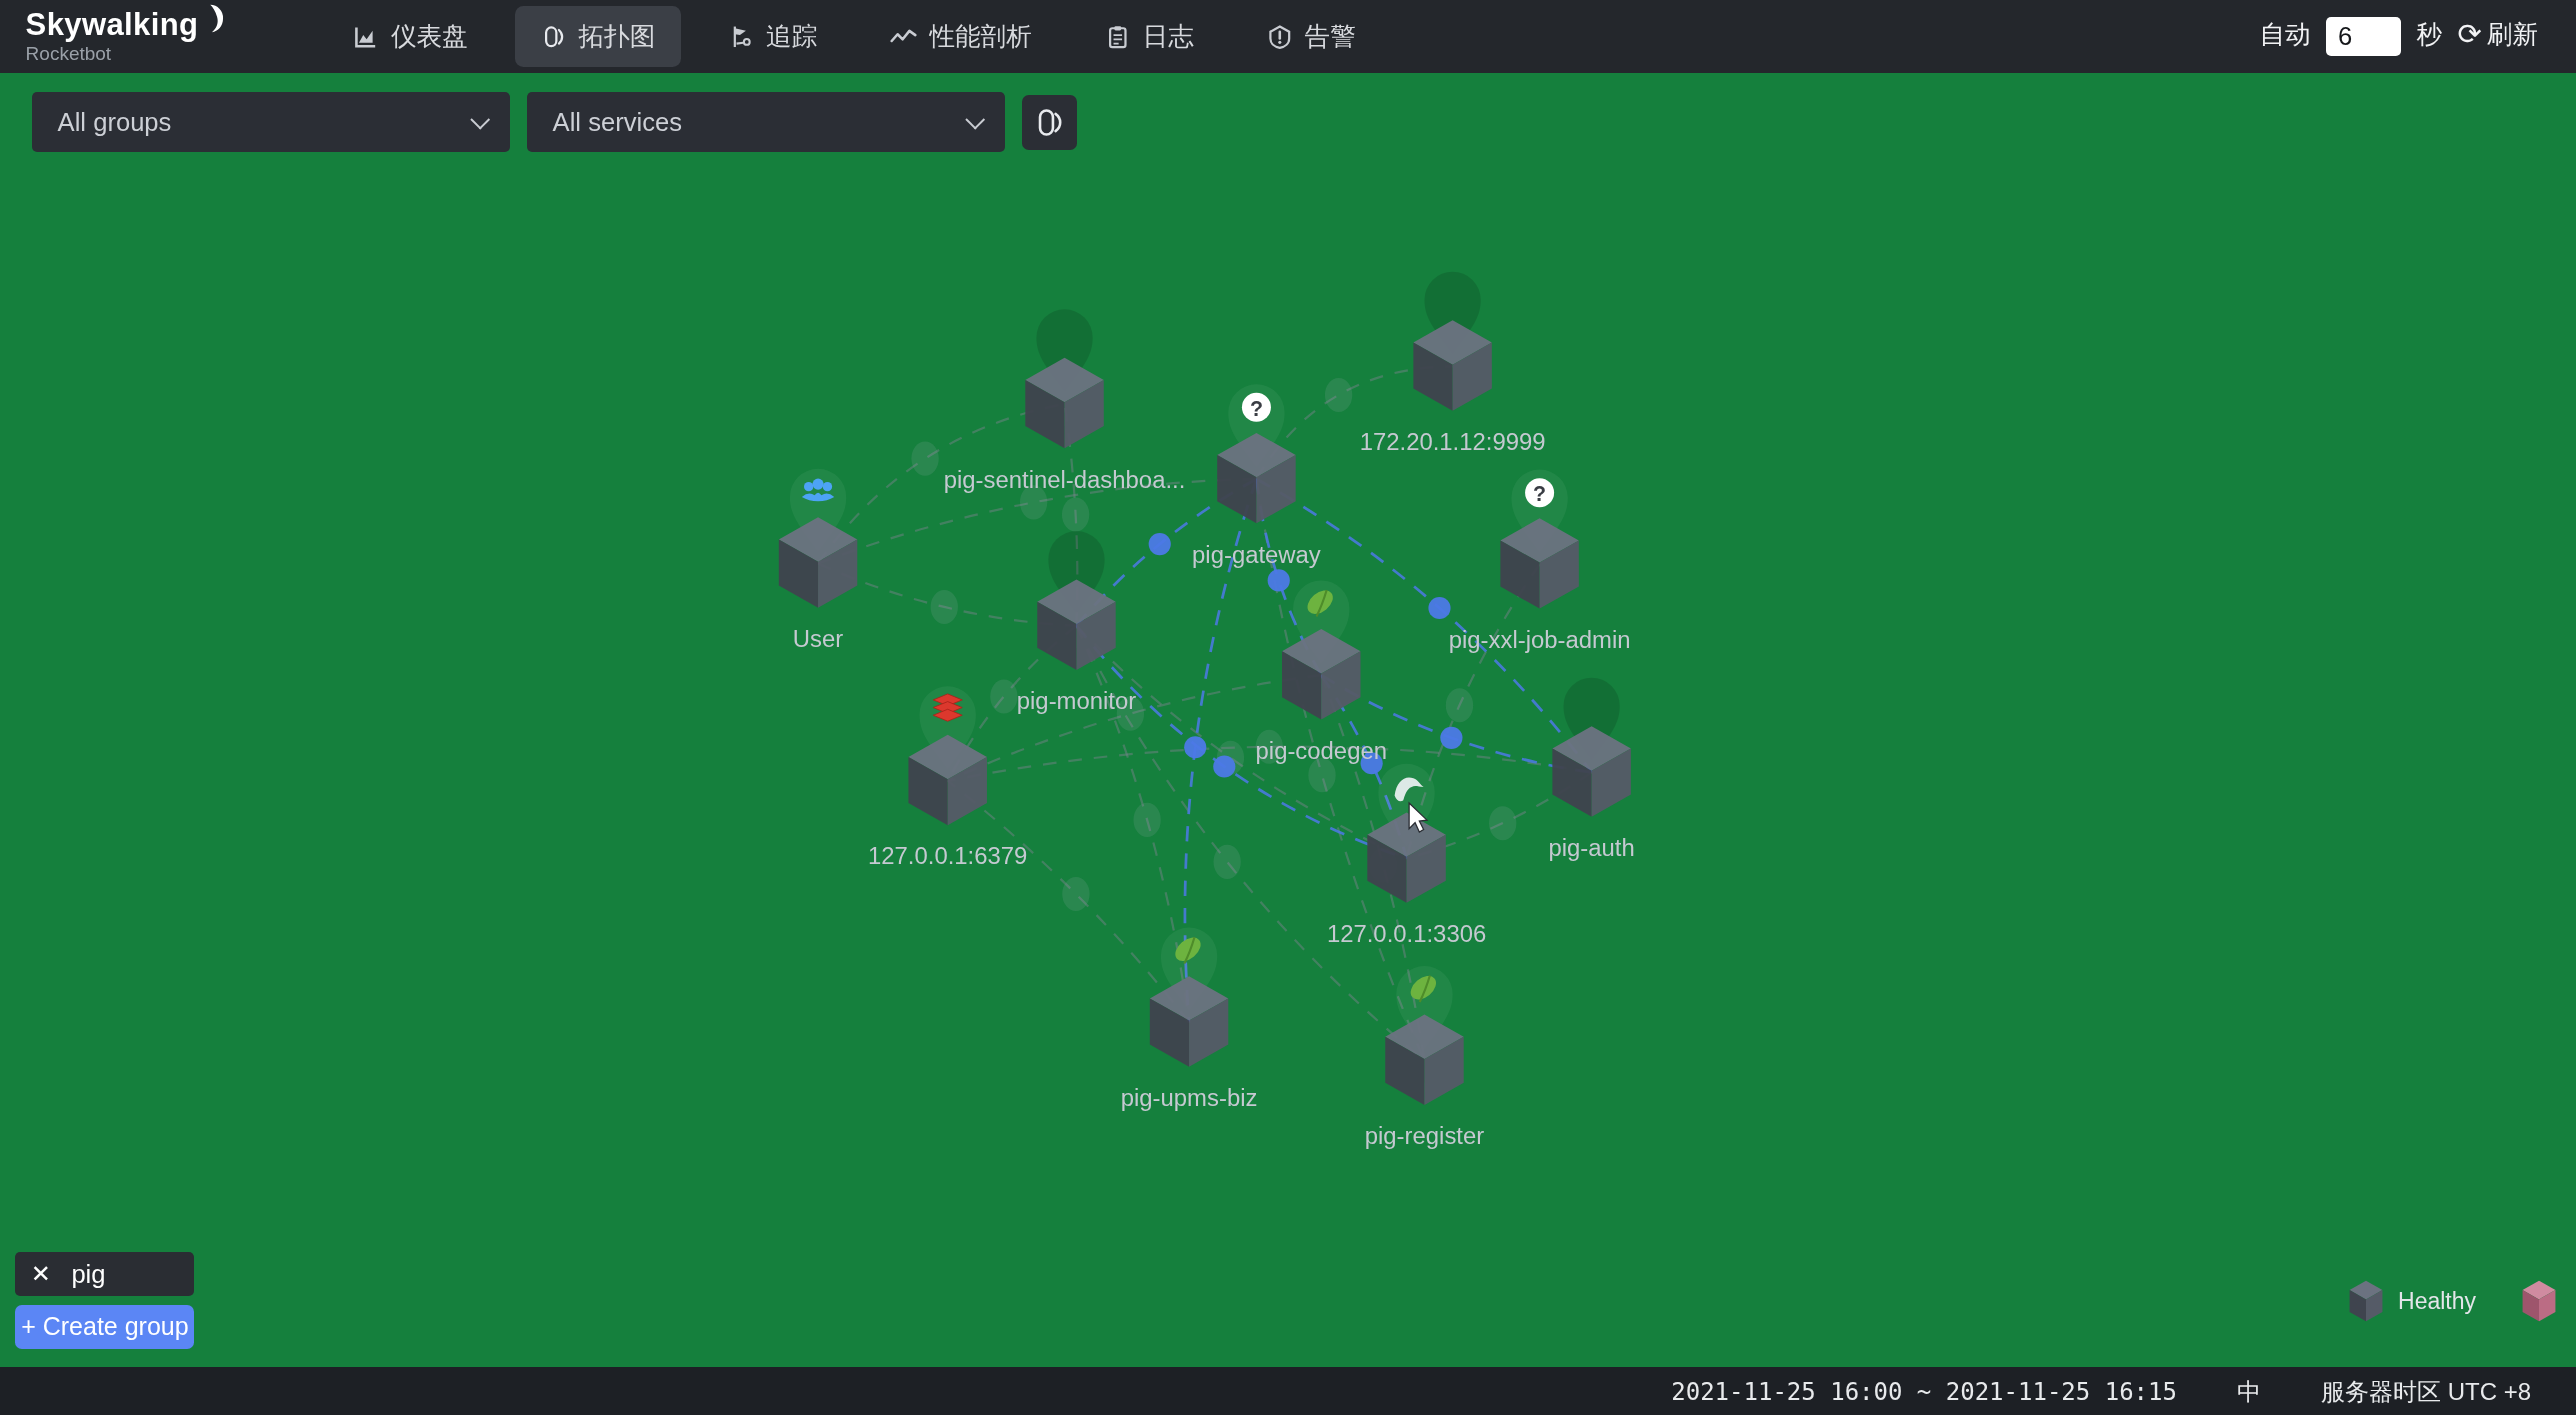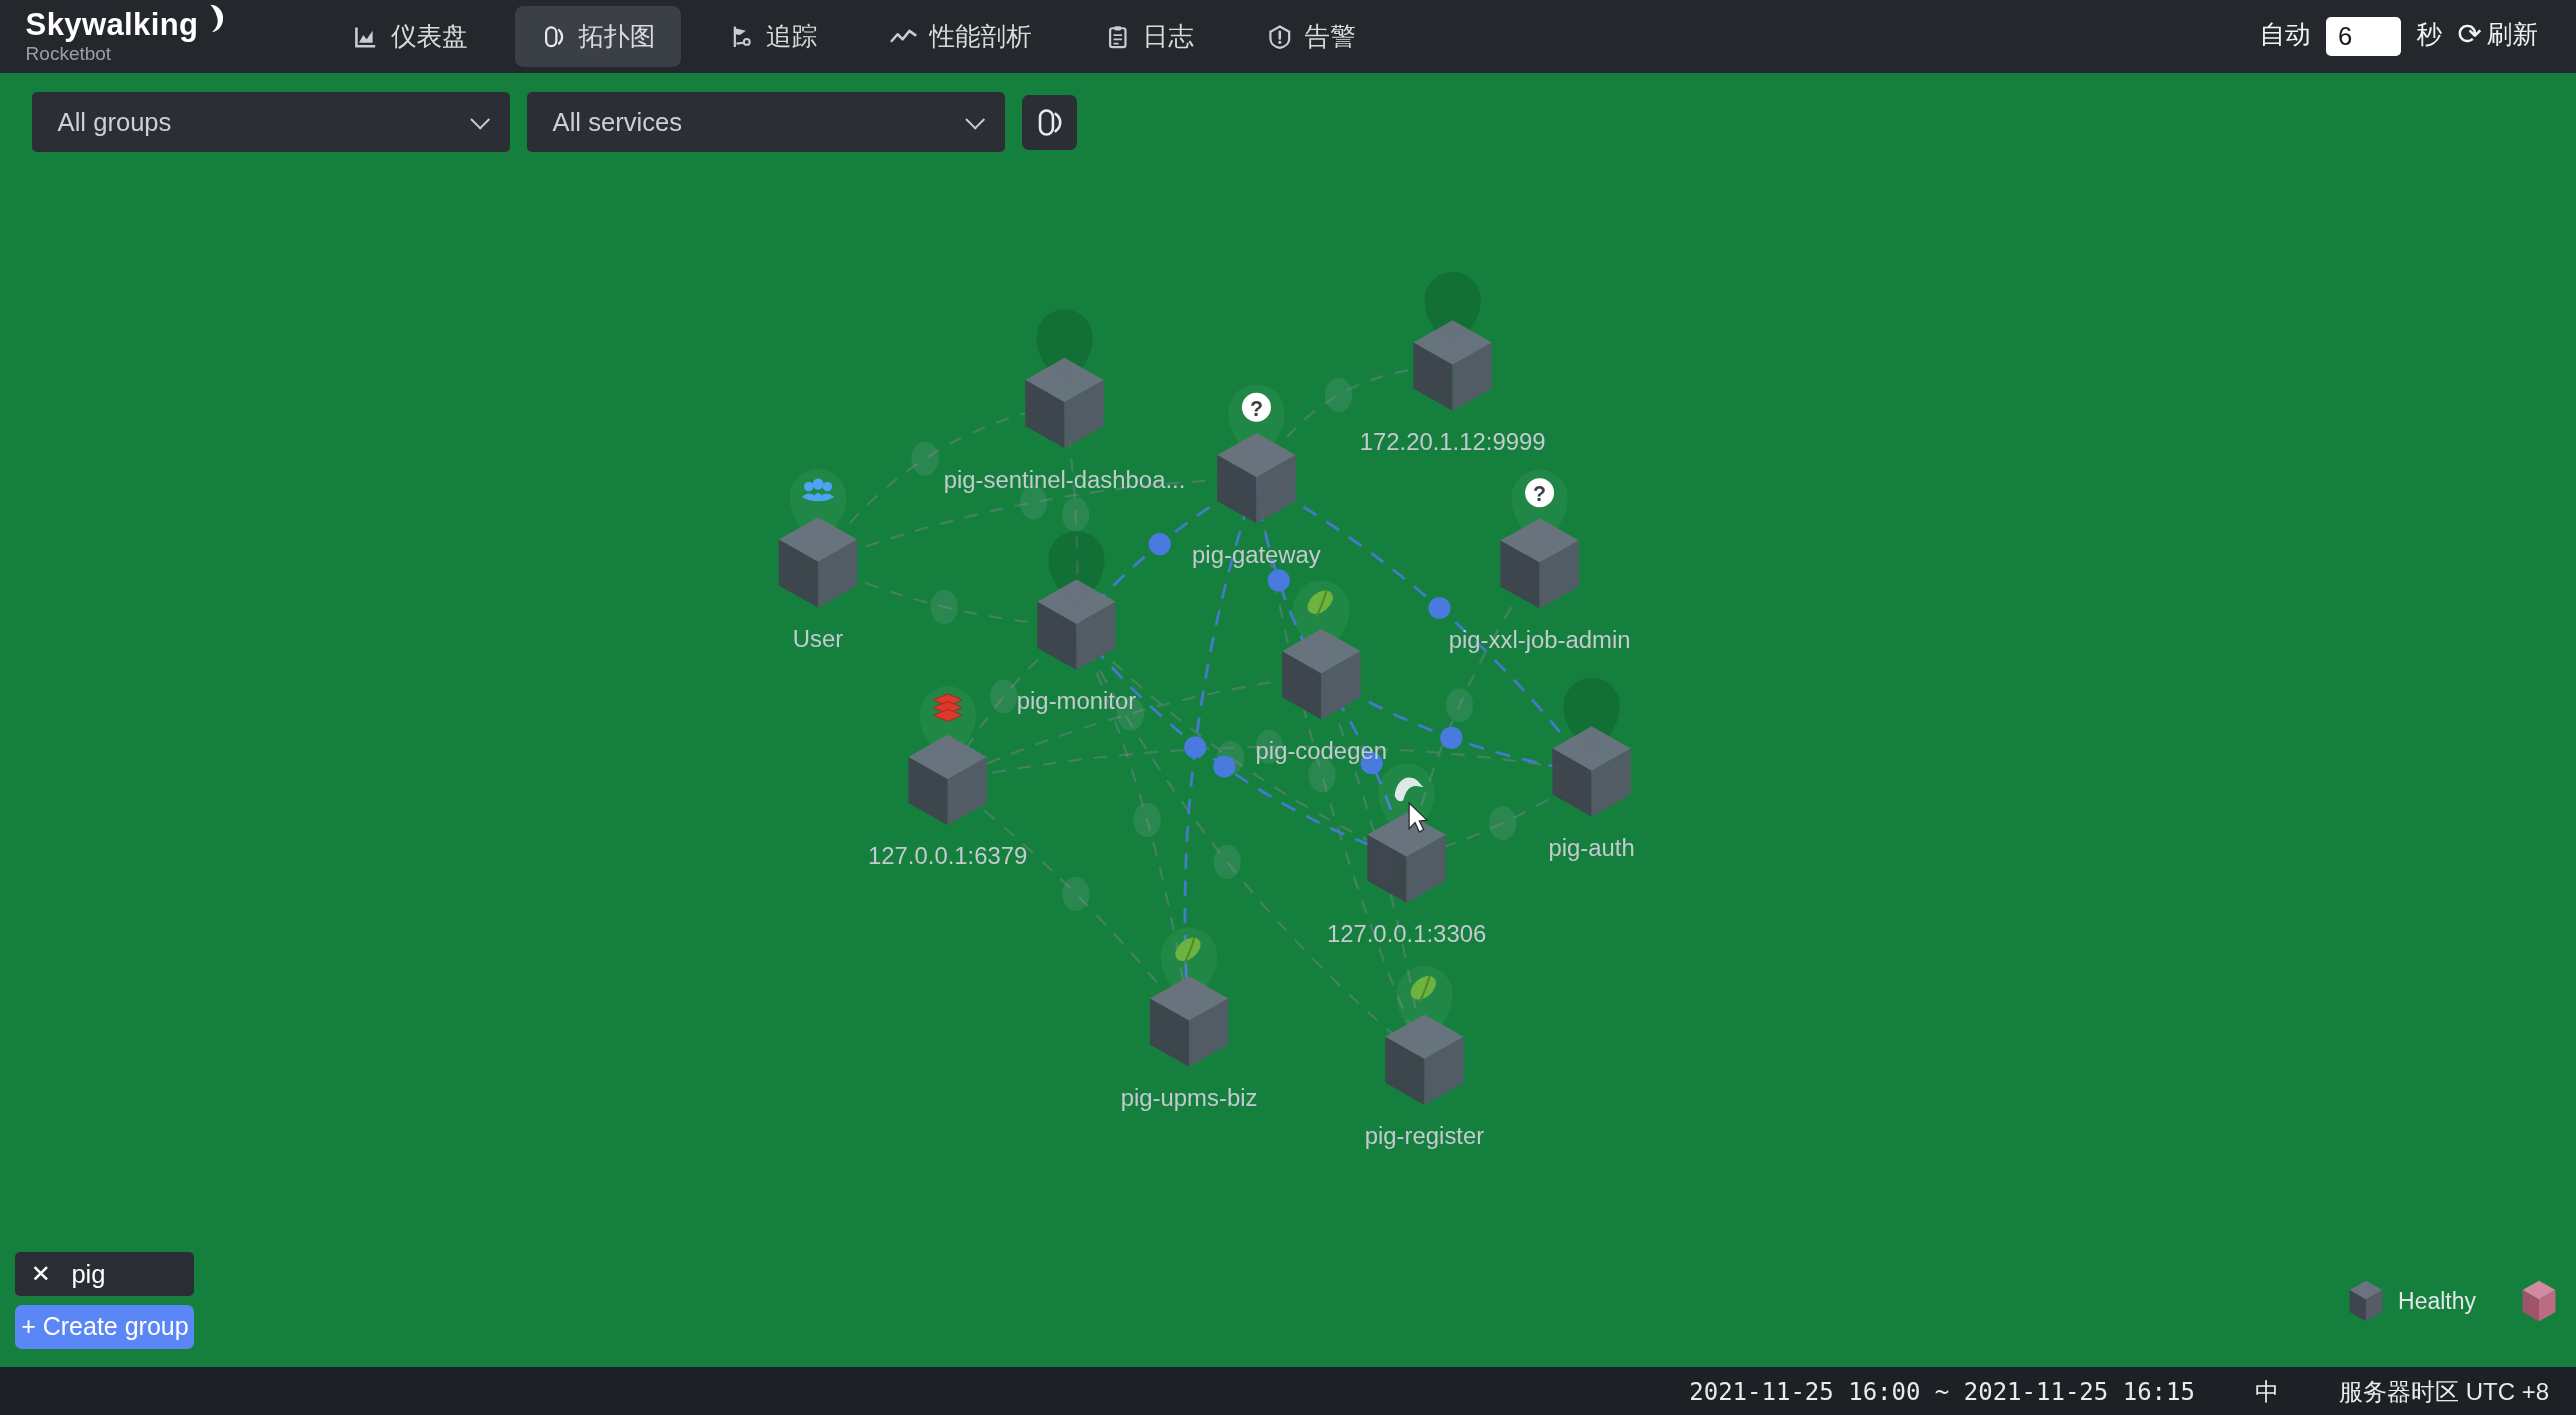--- a/index.html
+++ b/index.html
@@ -51,21 +51,21 @@
                 border-radius:6.8px; color:#ffffff; font-size:25px; display:flex; align-items:center;
                 justify-content:center; cursor:pointer; font-family:inherit; }
 
   
   .legend { position:absolute; right:19px; top:1279px; display:flex; align-items:center; gap:45px; z-index:25; }
   .legend-item { display:flex; align-items:center; gap:13.6px; color:#e3e5e9; font-size:23px; }
 
   
   .statusbar { position:absolute; left:0; bottom:0; width:100%; height:49px; background:#1d2025;
                display:flex; align-items:center; justify-content:flex-end; gap:60px;
-               padding-right:27px; z-index:30; }
+               padding-right:45px; z-index:30; }
   .time-range { color:#e8eaec; font-size:24px; font-family:"DejaVu Sans Mono",monospace; cursor:pointer; }
   .lang { color:#e8eaec; font-size:24px; cursor:pointer; }
   .tz { color:#e8eaec; font-size:24px; }
 </style>
 </head>
 <body>
 
 <div class="app">
 
   <header class="topnav">

